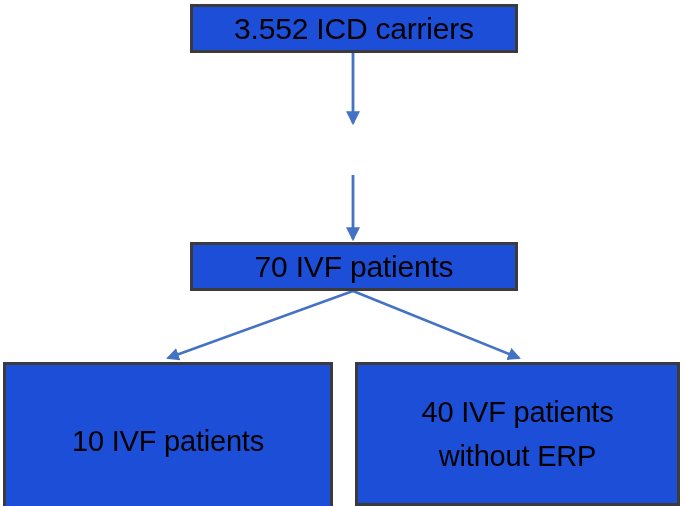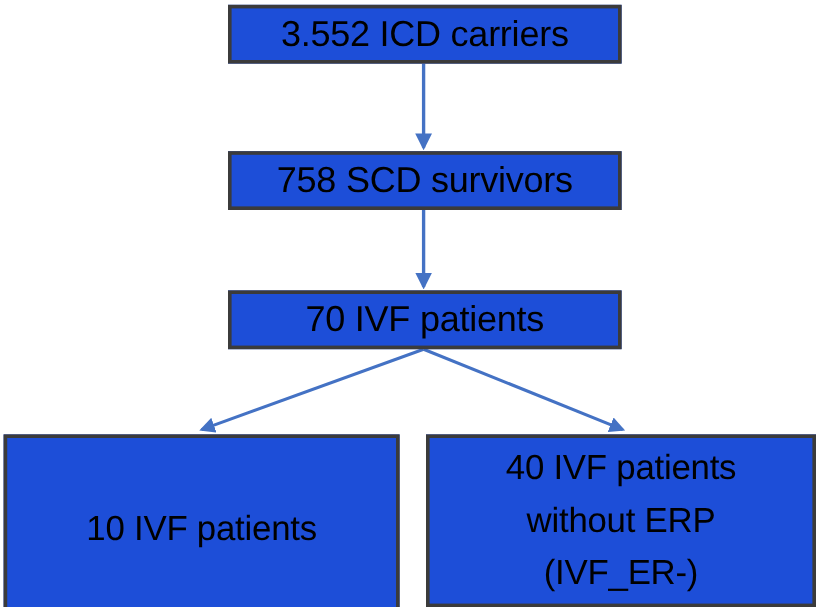--- a/index.html
+++ b/index.html
@@ -96,31 +96,27 @@
 
     <line x1="353" y1="291" x2="168" y2="358" stroke="#4472C4" stroke-width="2.6" marker-end="url(#arrowhead)"></line>
 
     <line x1="353" y1="291" x2="519" y2="358" stroke="#4472C4" stroke-width="2.6" marker-end="url(#arrowhead)"></line>
   </svg>
 
   <div class="node-box" id="node-icd-carriers">
     <span class="node-line">3.552 ICD carriers</span>
   </div>
 
-  <div class="node-box" id="node-scd-survivors">
-    <span class="node-line">758 SCD survivors</span>
-  </div>
 
   <div class="node-box" id="node-ivf-patients">
     <span class="node-line">70 IVF patients</span>
   </div>
 
   <div class="node-box" id="node-ivf-er-positive">
     <span class="node-line">10 IVF patients</span>
   </div>
 
   <div class="node-box" id="node-ivf-er-negative">
     <span class="node-line">40 IVF patients</span>
     <span class="node-line">without ERP</span>
-    <span class="node-line">(IVF_ER-)</span>
   </div>
 
 </div>
 
 </body></html>

